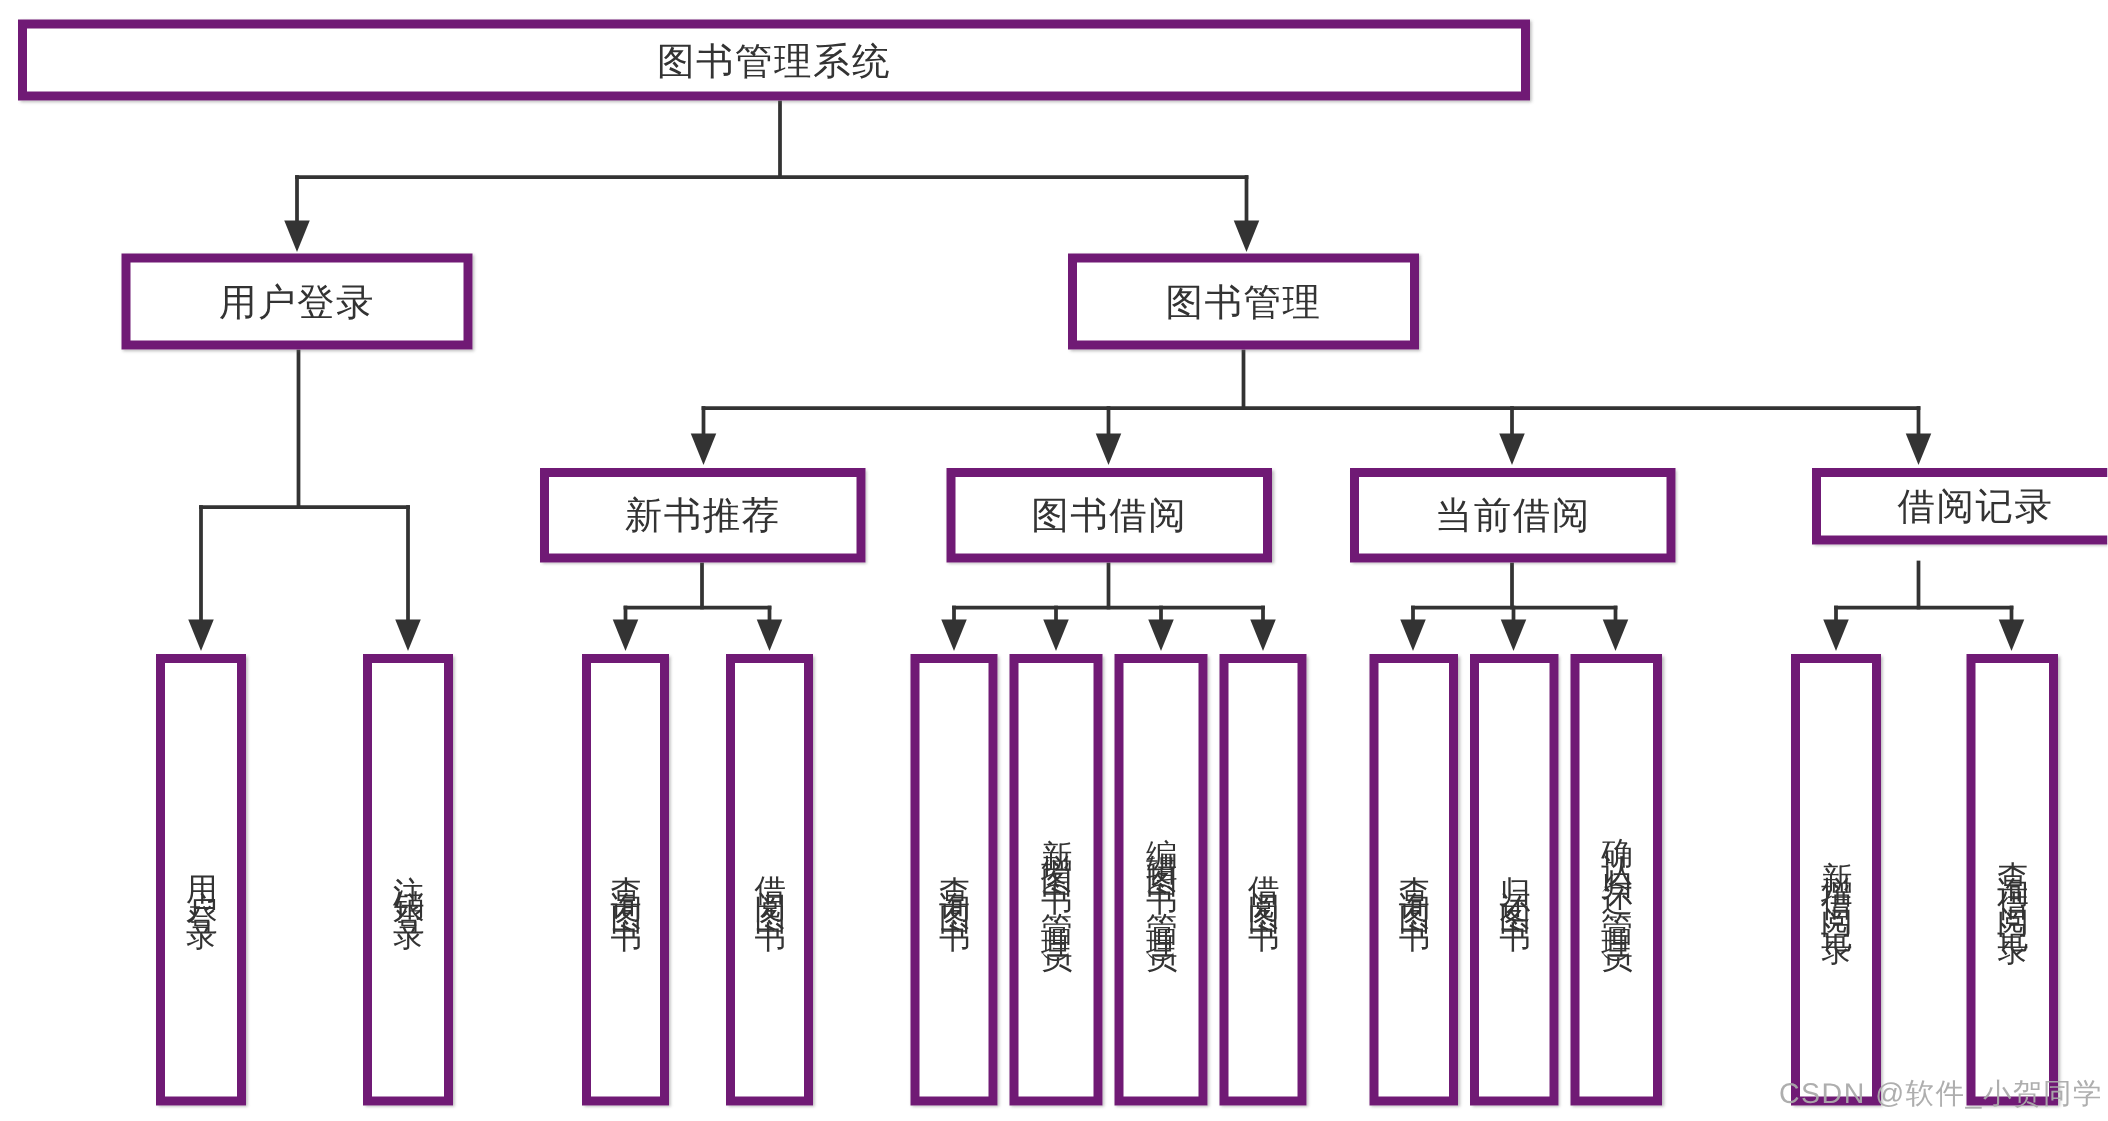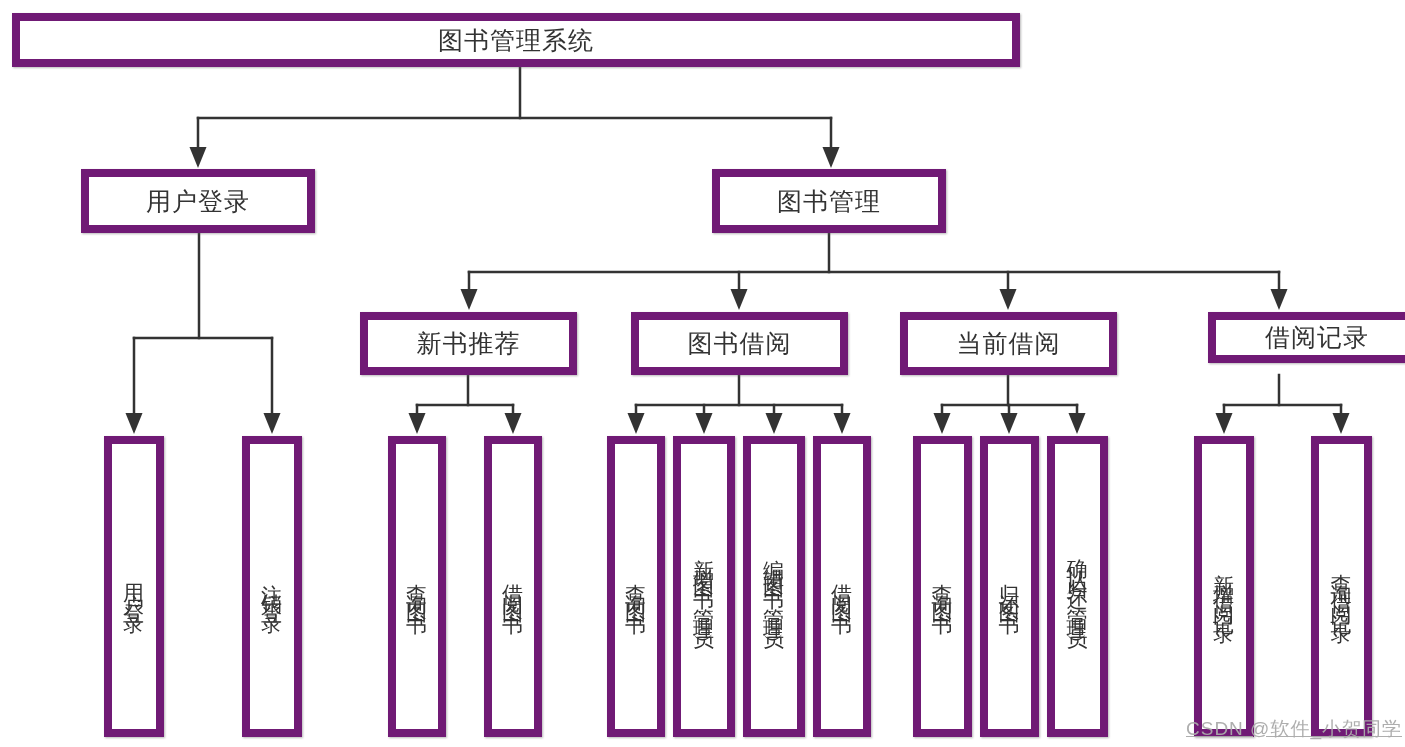--- a/index.html
+++ b/index.html
@@ -8,21 +8,21 @@
     width: 1405px;
     height: 747px;
     background: #ffffff;
     font-family: "Liberation Sans", sans-serif;
     overflow: hidden;
   }
   #connectors { position: absolute; left: 0; top: 0; }
   .node {
     position: absolute;
     background: #ffffff;
-    border: 8px solid #701a75;
+    border: 6px solid #701a75;
     box-shadow: 1px 1px 2px rgba(100,100,100,0.45);
     display: flex;
     align-items: center;
     justify-content: center;
     box-sizing: border-box;
   }
   .hlabel {
     color: #333333;
     font-size: 25px;
     letter-spacing: 1px;
@@ -39,21 +39,20 @@
   }
   #watermark {
     position: absolute;
     left: 1186px;
     top: 716px;
     font-size: 19px;
     color: rgba(170,170,170,0.95);
     white-space: nowrap;
     letter-spacing: 1px;
     z-index: 5;
-    text-decoration: underline;
   }
 </style>
 </head>
 <body>
 
 <div id="stage">
 
   <svg id="connectors" width="1405" height="747" viewBox="0 0 1405 747">
     <g stroke="#333333" stroke-width="2.5" fill="none" stroke-linecap="square">
 

